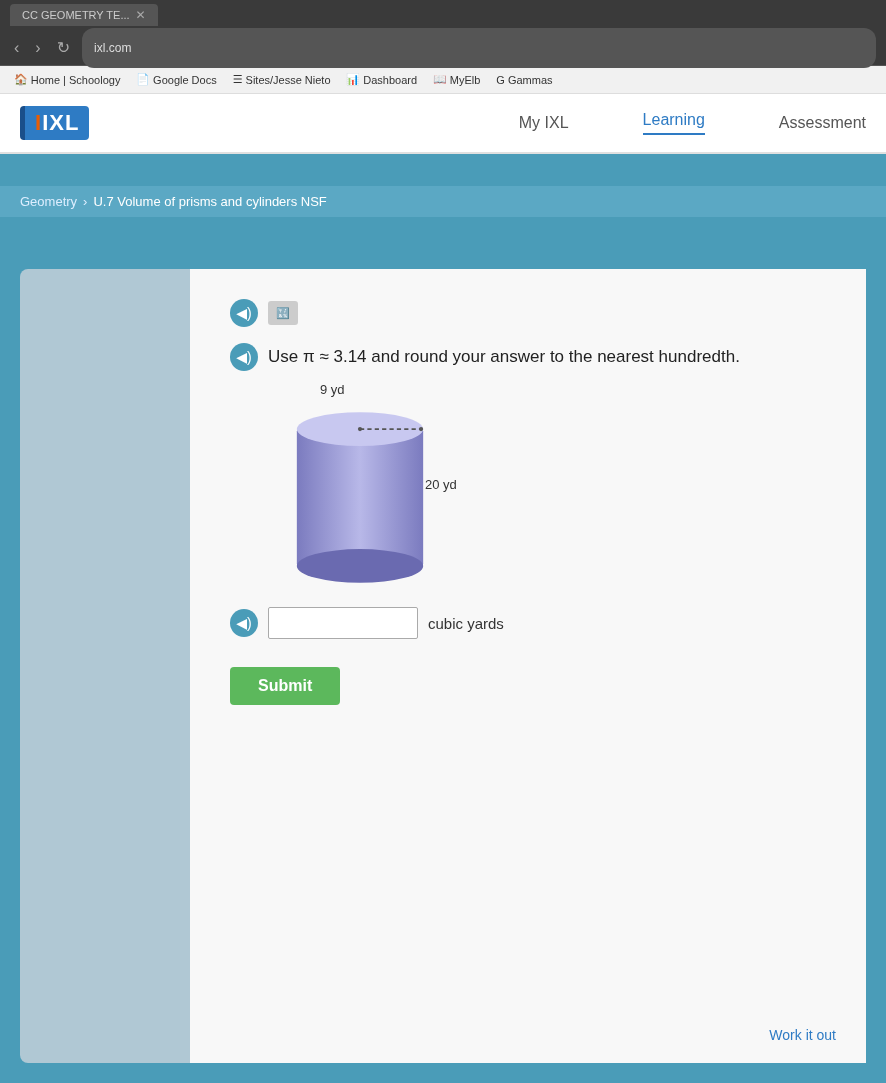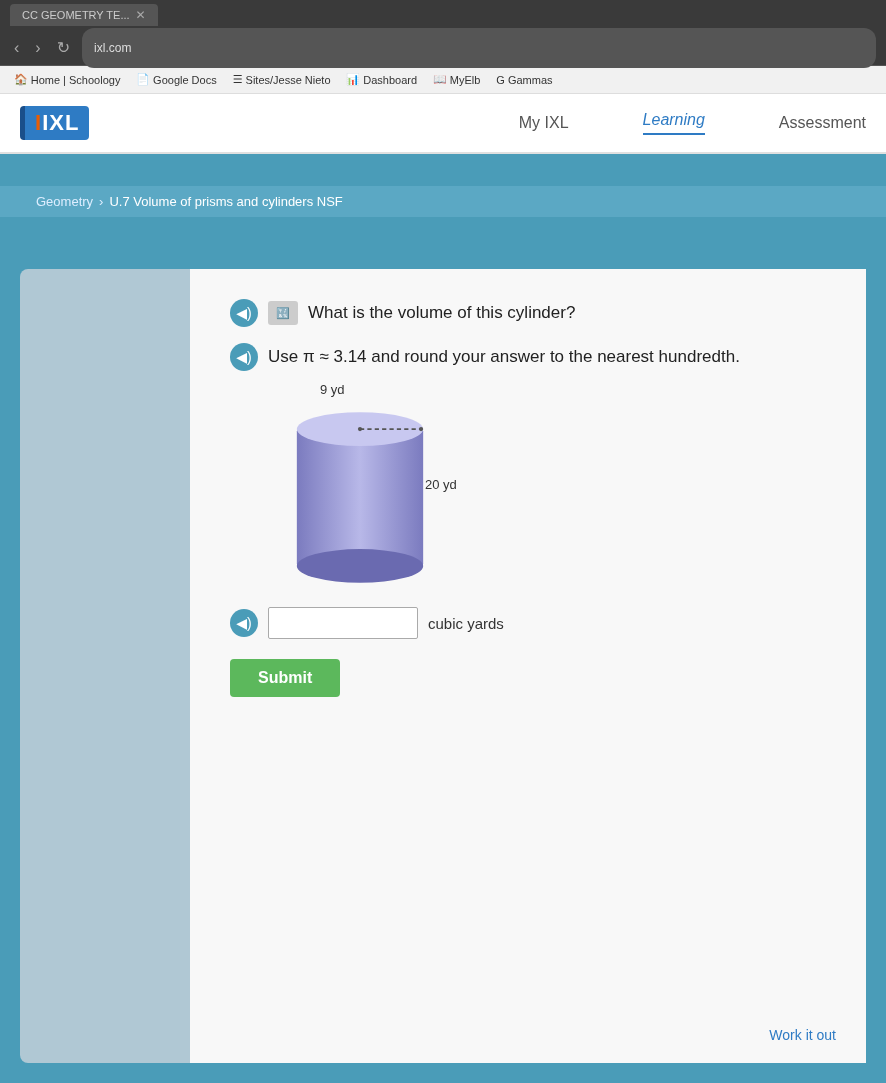--- a/index.html
+++ b/index.html
@@ -131,34 +131,33 @@
       font-size: 16px;
       text-decoration: none;
       cursor: pointer;
       font-weight: 500;
       margin-left: 44px;
     }
     .ixl-nav-link.active {
       color: #2e7bc4;
       border-bottom: 2px solid #2e7bc4;
       padding-bottom: 4px;
-      font-style: italic;
     }
 
     
     .breadcrumb {
       background: #5ba8c4;
       padding: 8px 20px;
       font-size: 13px;
       color: #fff;
       display: flex;
       align-items: center;
       gap: 6px;
     }
-    .breadcrumb a { color: #ddeeff; text-decoration: none; margin-left: 16px; }
+    .breadcrumb a { color: #ddeeff; text-decoration: none; }
     .breadcrumb-sep { color: #ddeeff; }
 
     
     .main-content {
       display: flex;
       flex: 1;
       padding: 20px;
       gap: 0;
     }
 
@@ -245,20 +244,21 @@
     
     .submit-btn {
       background: #5cb85c;
       color: white;
       border: none;
       padding: 10px 28px;
       font-size: 16px;
       border-radius: 4px;
       cursor: pointer;
       font-weight: bold;
+      margin-top: 8px;
     }
 
     
     .work-it-out {
       position: absolute;
       bottom: 20px;
       right: 30px;
       color: #2e7bc4;
       font-size: 14px;
       cursor: pointer;
@@ -343,21 +343,20 @@
   <div class="main-content">
 
     <div class="left-sidebar"></div>
 
     <div class="question-card">
 
       
       <div class="question-line">
         <div class="sound-icon">◀)</div>
         <div class="question-icon-img">🔣</div>
-        <span>What is the volume of this cylinder?</span>
       </div>
 
       
       <div class="question-line">
         <div class="sound-icon">◀)</div>
         <span>Use π ≈ 3.14 and round your answer to the nearest hundredth.</span>
       </div>
 
       
       <div class="cylinder-container">

